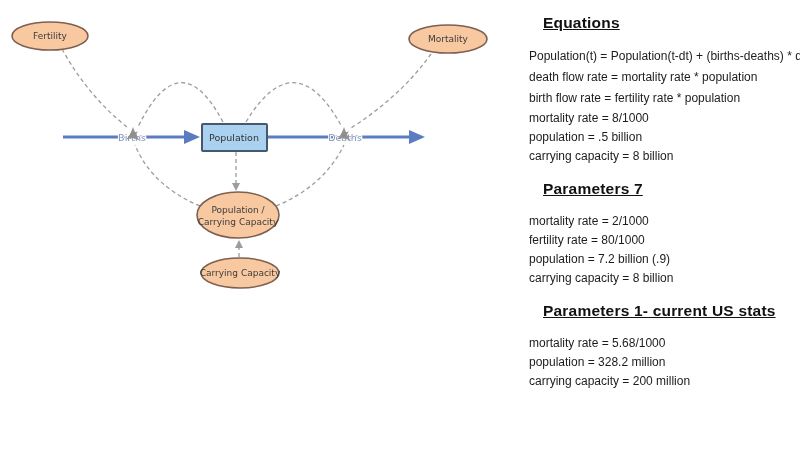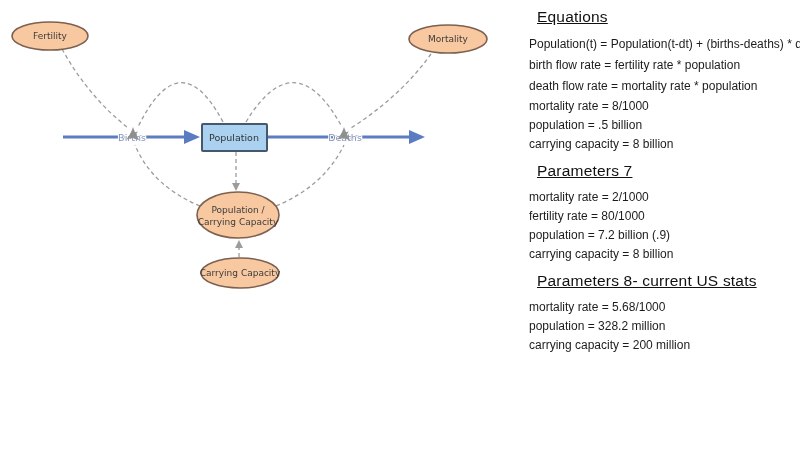--- a/index.html
+++ b/index.html
@@ -13,21 +13,21 @@
   .conv{fill:var(--ellipse-fill,#f8c8a0);stroke:var(--ellipse-border,#7e6050);stroke-width:1.6;}
   .dash{stroke:var(--connector,#9c9c9c);stroke-width:1.3;fill:none;stroke-dasharray:4 3;}
   .dash-head{fill:var(--connector,#9c9c9c);stroke:none;}
   .star{fill:var(--valve,#8f8f8f);stroke:none;opacity:.95;}
   .node-label{font-family:"DejaVu Sans",sans-serif;font-size:9px;fill:#3c3c3c;text-anchor:middle;}
   .stock-label{font-family:"DejaVu Sans",sans-serif;font-size:9.5px;fill:#333;text-anchor:middle;}
   .flow-label{font-family:"DejaVu Sans",sans-serif;font-size:9.5px;fill:var(--flow-label,#8593b8);
               text-anchor:middle;paint-order:stroke;stroke:#ffffff;stroke-width:2px;}
   
   .panel{position:absolute;left:529px;top:0;width:271px;}
-  .panel h2{margin:8px;font-size:15.5px;line-height:18px;font-weight:normal;
+  .panel h2{margin:14px;font-size:15.5px;line-height:18px;font-weight:bold;
             text-decoration:underline;color:#111;letter-spacing:.2px;white-space:nowrap;}
   .panel p{margin:0;font-size:12px;line-height:19px;white-space:nowrap;color:#1c1c1c;}
   .panel p.eq{line-height:21px;}
   .mt5{margin-top:5px;} .mt7{margin-top:7px;} .mt8{margin-top:8px;}
   .mt16{margin-top:16px;} .gap4{margin-top:4px;}
 </style>
 </head>
 <body>
 
 <div class="page">
@@ -87,39 +87,39 @@
       <ellipse class="conv" cx="240" cy="273" rx="39" ry="15"></ellipse>
       <text class="node-label" x="240" y="276">Carrying Capacity</text>
     </g>
   </svg>
 
   <div class="panel">
 
     <section>
       <h2 class="mt5">Equations</h2>
       <p class="eq mt7">Population(t) = Population(t-dt) + (births-deaths) * dt</p>
+      <p class="eq">death flow rate = mortality rate * population</p>
       <p class="eq">birth flow rate = fertility rate * population</p>
-      <p class="eq">death flow rate = mortality rate * population</p>
     </section>
 
     <section>
       <p class="mt7">mortality rate = 8/1000</p>
       <p class="gap4">population = .5 billion</p>
       <p>carrying capacity = 8 billion</p>
     </section>
 
     <section>
       <h2 class="mt16">Parameters 7</h2>
       <p class="mt7">mortality rate = 2/1000</p>
       <p>fertility rate = 80/1000</p>
       <p class="gap4">population = 7.2 billion (.9)</p>
       <p>carrying capacity = 8 billion</p>
     </section>
 
     <section>
-      <h2 class="mt16">Parameters 8- current US stats</h2>
+      <h2 class="mt16">Parameters 1- current US stats</h2>
       <p class="mt7">mortality rate = 5.68/1000</p>
       <p class="gap4">population = 328.2 million</p>
       <p>carrying capacity = 200 million</p>
     </section>
 
   </div>
 </div>
 
 </body></html>

